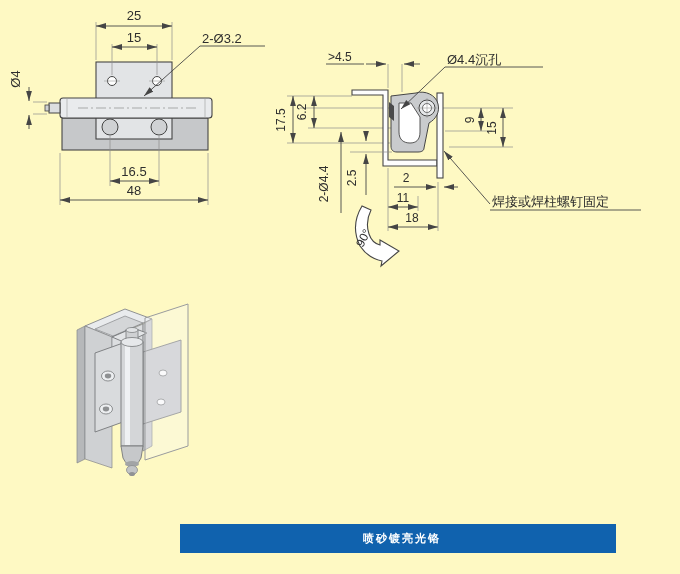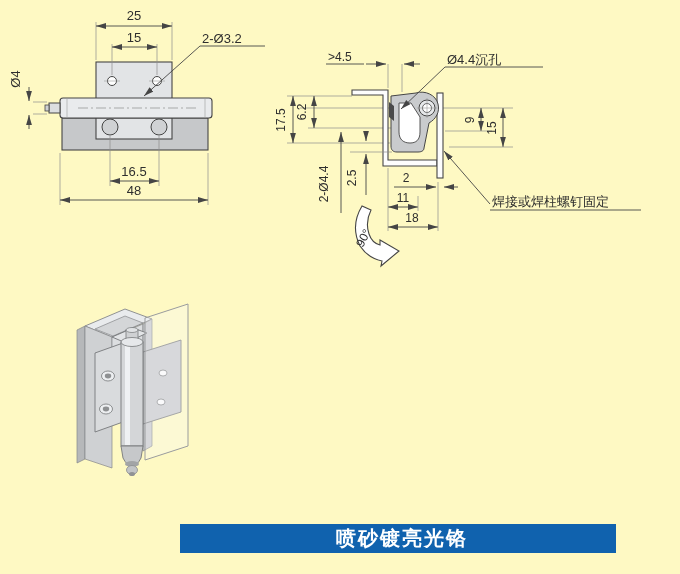--- a/index.html
+++ b/index.html
@@ -9,21 +9,21 @@
   svg text{font-family:"Liberation Sans", sans-serif;fill:#2e2e2e;}
   .part{fill:#fdfdfd;stroke:#454545;stroke-width:1.1;}
   .fillL{fill:#e2e4e6;stroke:#454545;stroke-width:1.1;}
   .fillM{fill:#d0d2d4;stroke:#454545;stroke-width:1;}
   .fillD{fill:#c6c8ca;stroke:#454545;stroke-width:1.1;}
   .dim{stroke:#454545;stroke-width:0.9;fill:none;}
   .ext{stroke:#8c8c8c;stroke-width:0.7;fill:none;}
   .thin{stroke:#9a9a9a;stroke-width:0.6;fill:none;}
   .lead{stroke:#454545;stroke-width:0.9;fill:none;}
   .bars{position:absolute;left:180px;top:524px;width:436px;height:29px;display:flex;gap:2px;}
-  .bar{flex:1;color:#ffffff;font-weight:bold;font-size:20px;letter-spacing:2px;
+  .bar{flex:1;color:#ffffff;font-weight:bold;font-size:11px;letter-spacing:2px;
        display:flex;align-items:center;justify-content:center;line-height:29px;padding-left:8px;}
 </style>
 </head>
 <body>
 
 <div class="stage">
 
   <svg style="left:0;top:0" width="270" height="215" viewBox="0 0 270 215">
     <defs>
       <marker id="ah1" markerWidth="11" markerHeight="8" refX="10" refY="3.5" orient="auto-start-reverse" markerUnits="userSpaceOnUse">

